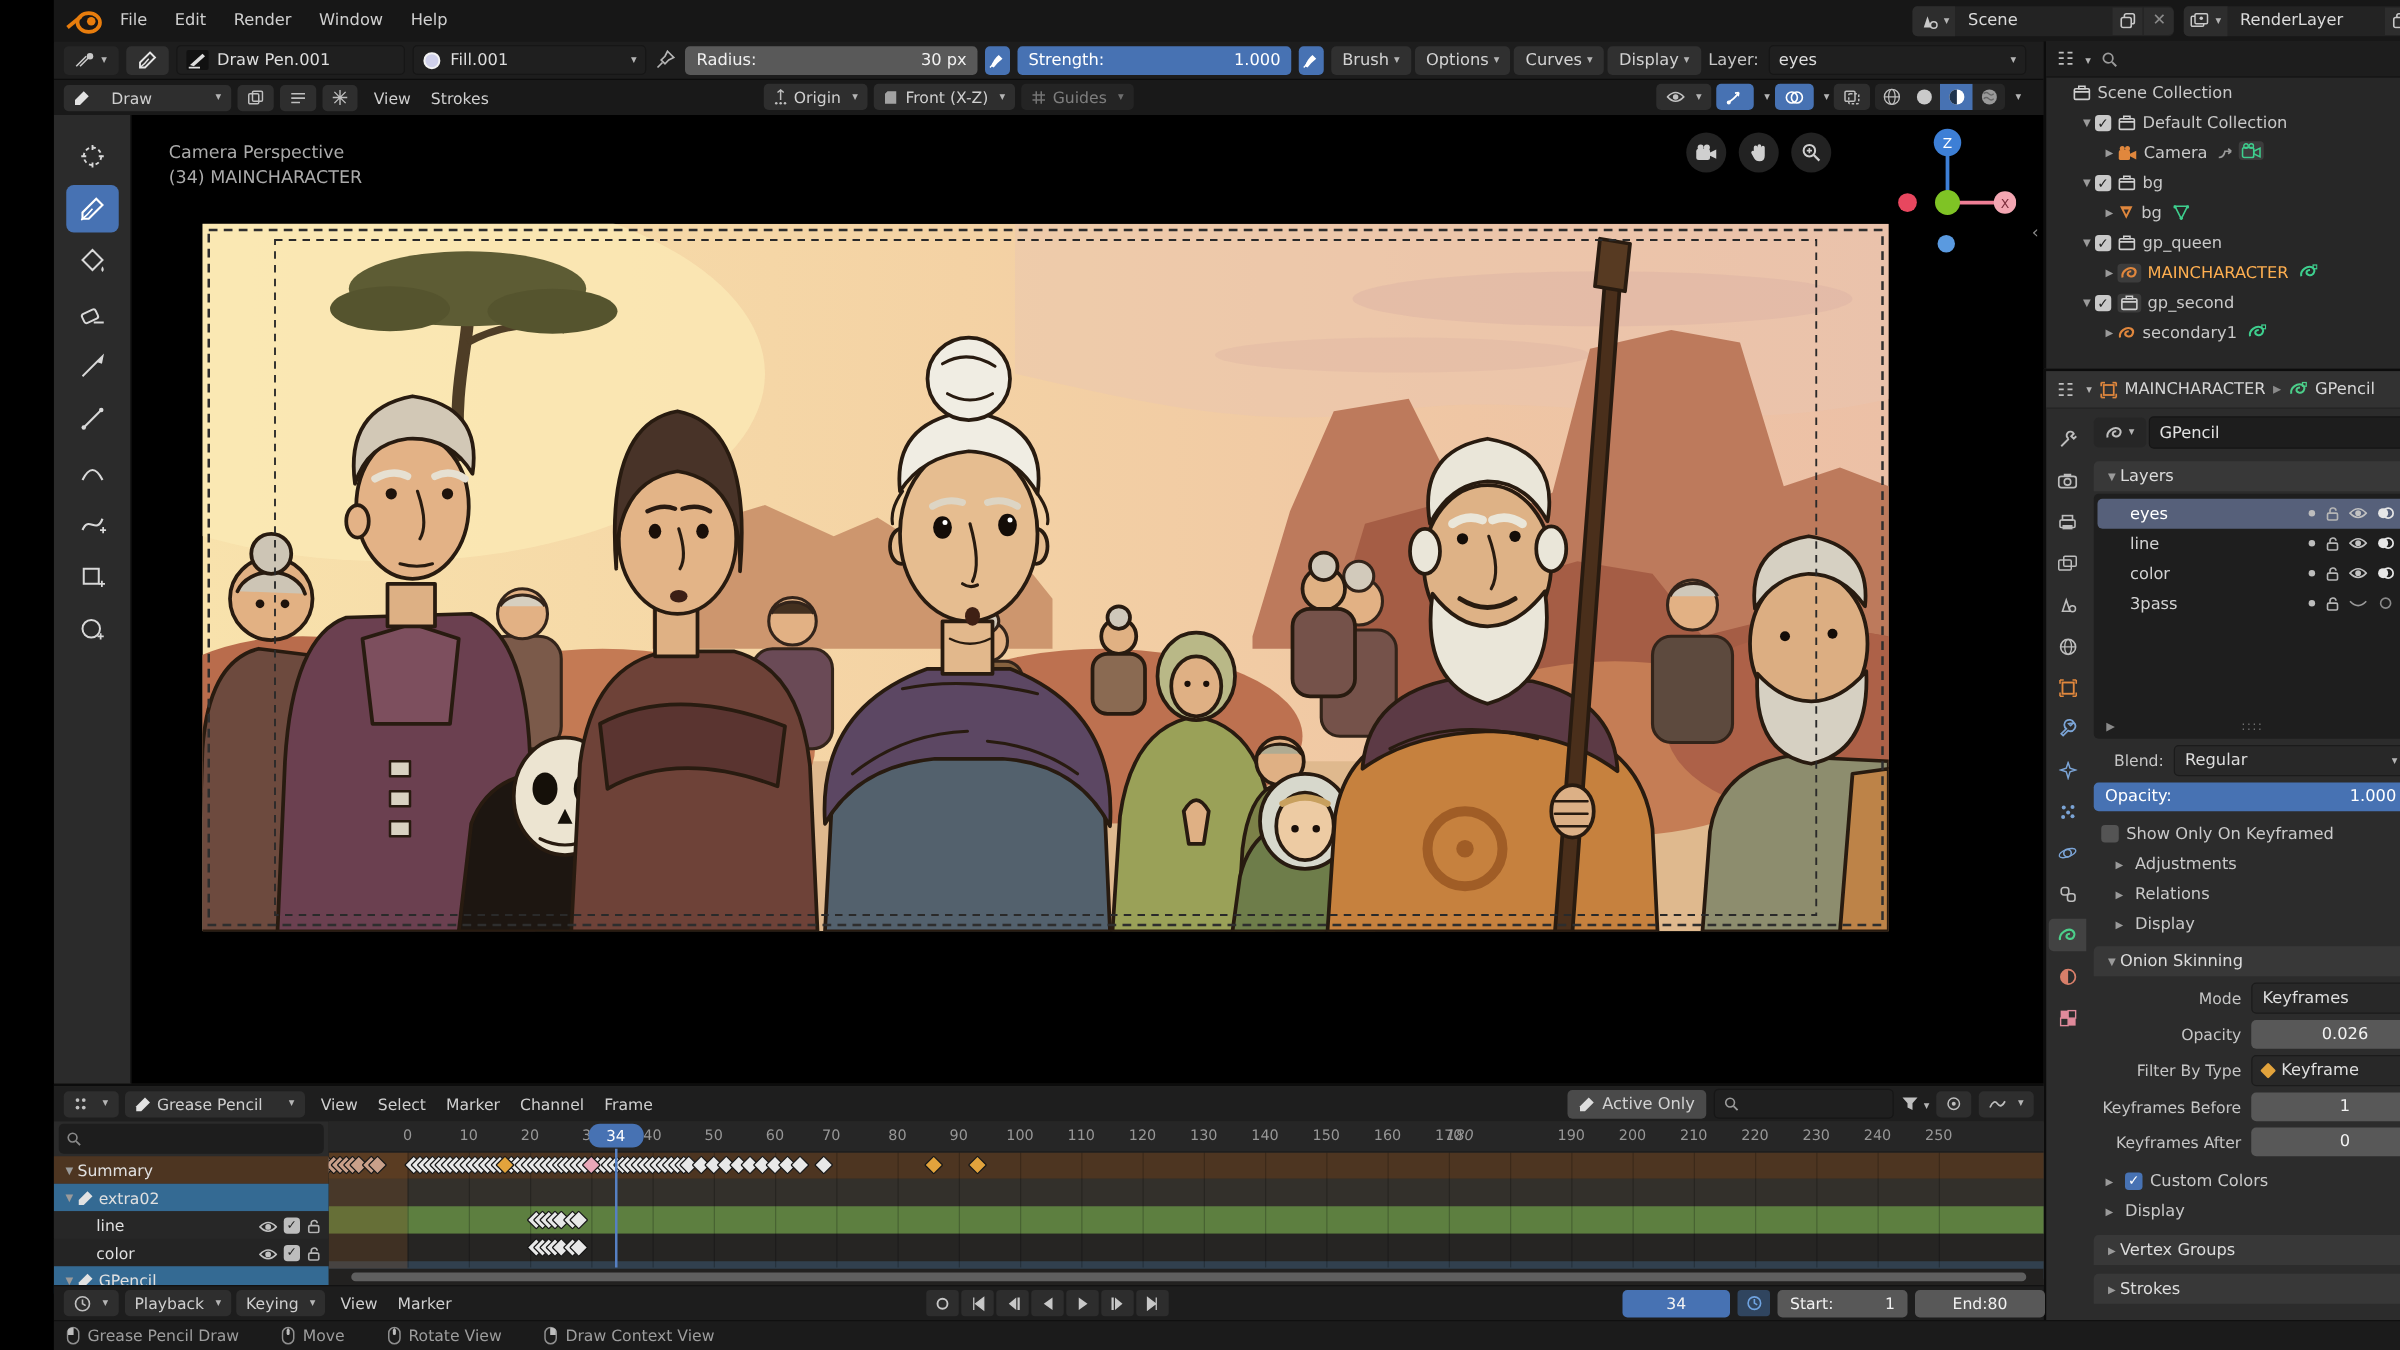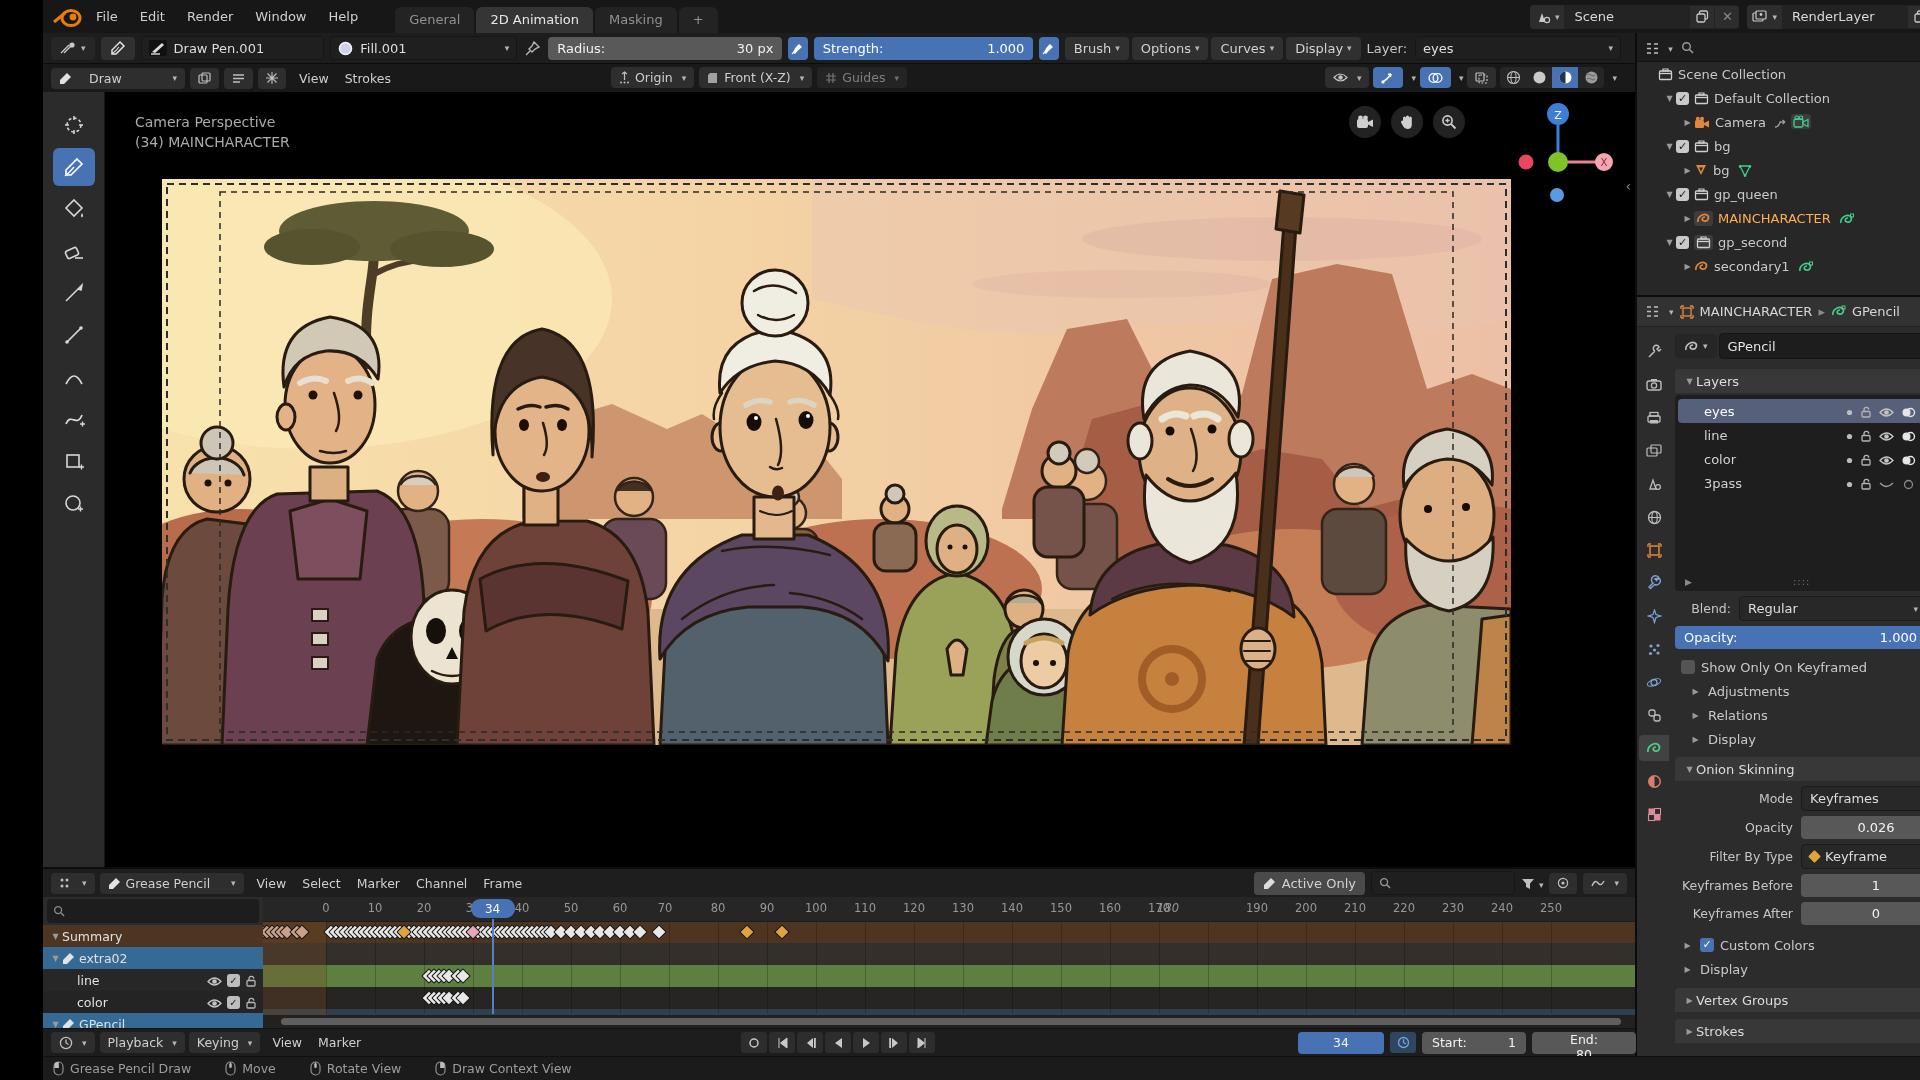--- a/index.html
+++ b/index.html
@@ -131,26 +131,20 @@
       <ellipse cx="20" cy="12" rx="9" ry="7.5" fill="none" stroke="#e87d0d" stroke-width="3"></ellipse>
       <circle cx="22" cy="11" r="3.4" fill="#e87d0d"></circle>
       <path d="M3,16 L14,7" stroke="#e87d0d" stroke-width="3" fill="none"></path>
     </svg>
     <div id="tb-menus" class="row">
         <span class="menu-item">File</span>
         <span class="menu-item">Edit</span>
         <span class="menu-item">Render</span>
         <span class="menu-item">Window</span>
         <span class="menu-item">Help</span>
-      </div>
-    <div id="tb-tabs">
-        <span class="tab">General</span>
-        <span class="tab active">2D Animation</span>
-        <span class="tab">Masking</span>
-        <span class="tab">+</span>
       </div>
     <div id="tb-right">
       <div class="id-selector">
         <span class="icbtn">
           <svg class="ic" width="16" height="14" viewBox="0 0 16 14">
               <path d="M4,12 L7,3 L10,12 Z" fill="#c9c9c9"></path>
               <circle cx="12" cy="10" r="2.6" fill="none" stroke="#c9c9c9" stroke-width="1.2"></circle>
             </svg>
             <span></span>
           <span class="chevc">▾</span>
@@ -1469,21 +1463,21 @@
       <span class="tbtn" style="background:#30455f;">
         <svg class="ic" width="13" height="13" viewBox="0 0 14 14">
             <circle cx="7" cy="7" r="5.4" fill="none" stroke="#6fa3e0" stroke-width="1.4"></circle>
             <path d="M7,3.5 V7 L9.5,8.5" stroke="#6fa3e0" stroke-width="1.4" fill="none"></path>
           </svg>
       </span>
       <span class="pfield" style="width:84px;justify-content:space-between;">
         <span>Start:</span>
           <span>1</span>
       </span>
-      <span class="pfield" style="width:84px;justify-content:flex-start;flex-direction:column;">
+      <span class="pfield" style="width:84px;justify-content:center;">
         <span>End:</span>
           <span>80</span>
       </span>
     </span>
   </div>
 
   <div id="statusbar" class="abs">
     <span id="st-left" class="row">
         <span class="st-item">
           <svg class="ic" width="11" height="15" viewBox="0 0 11 15">

